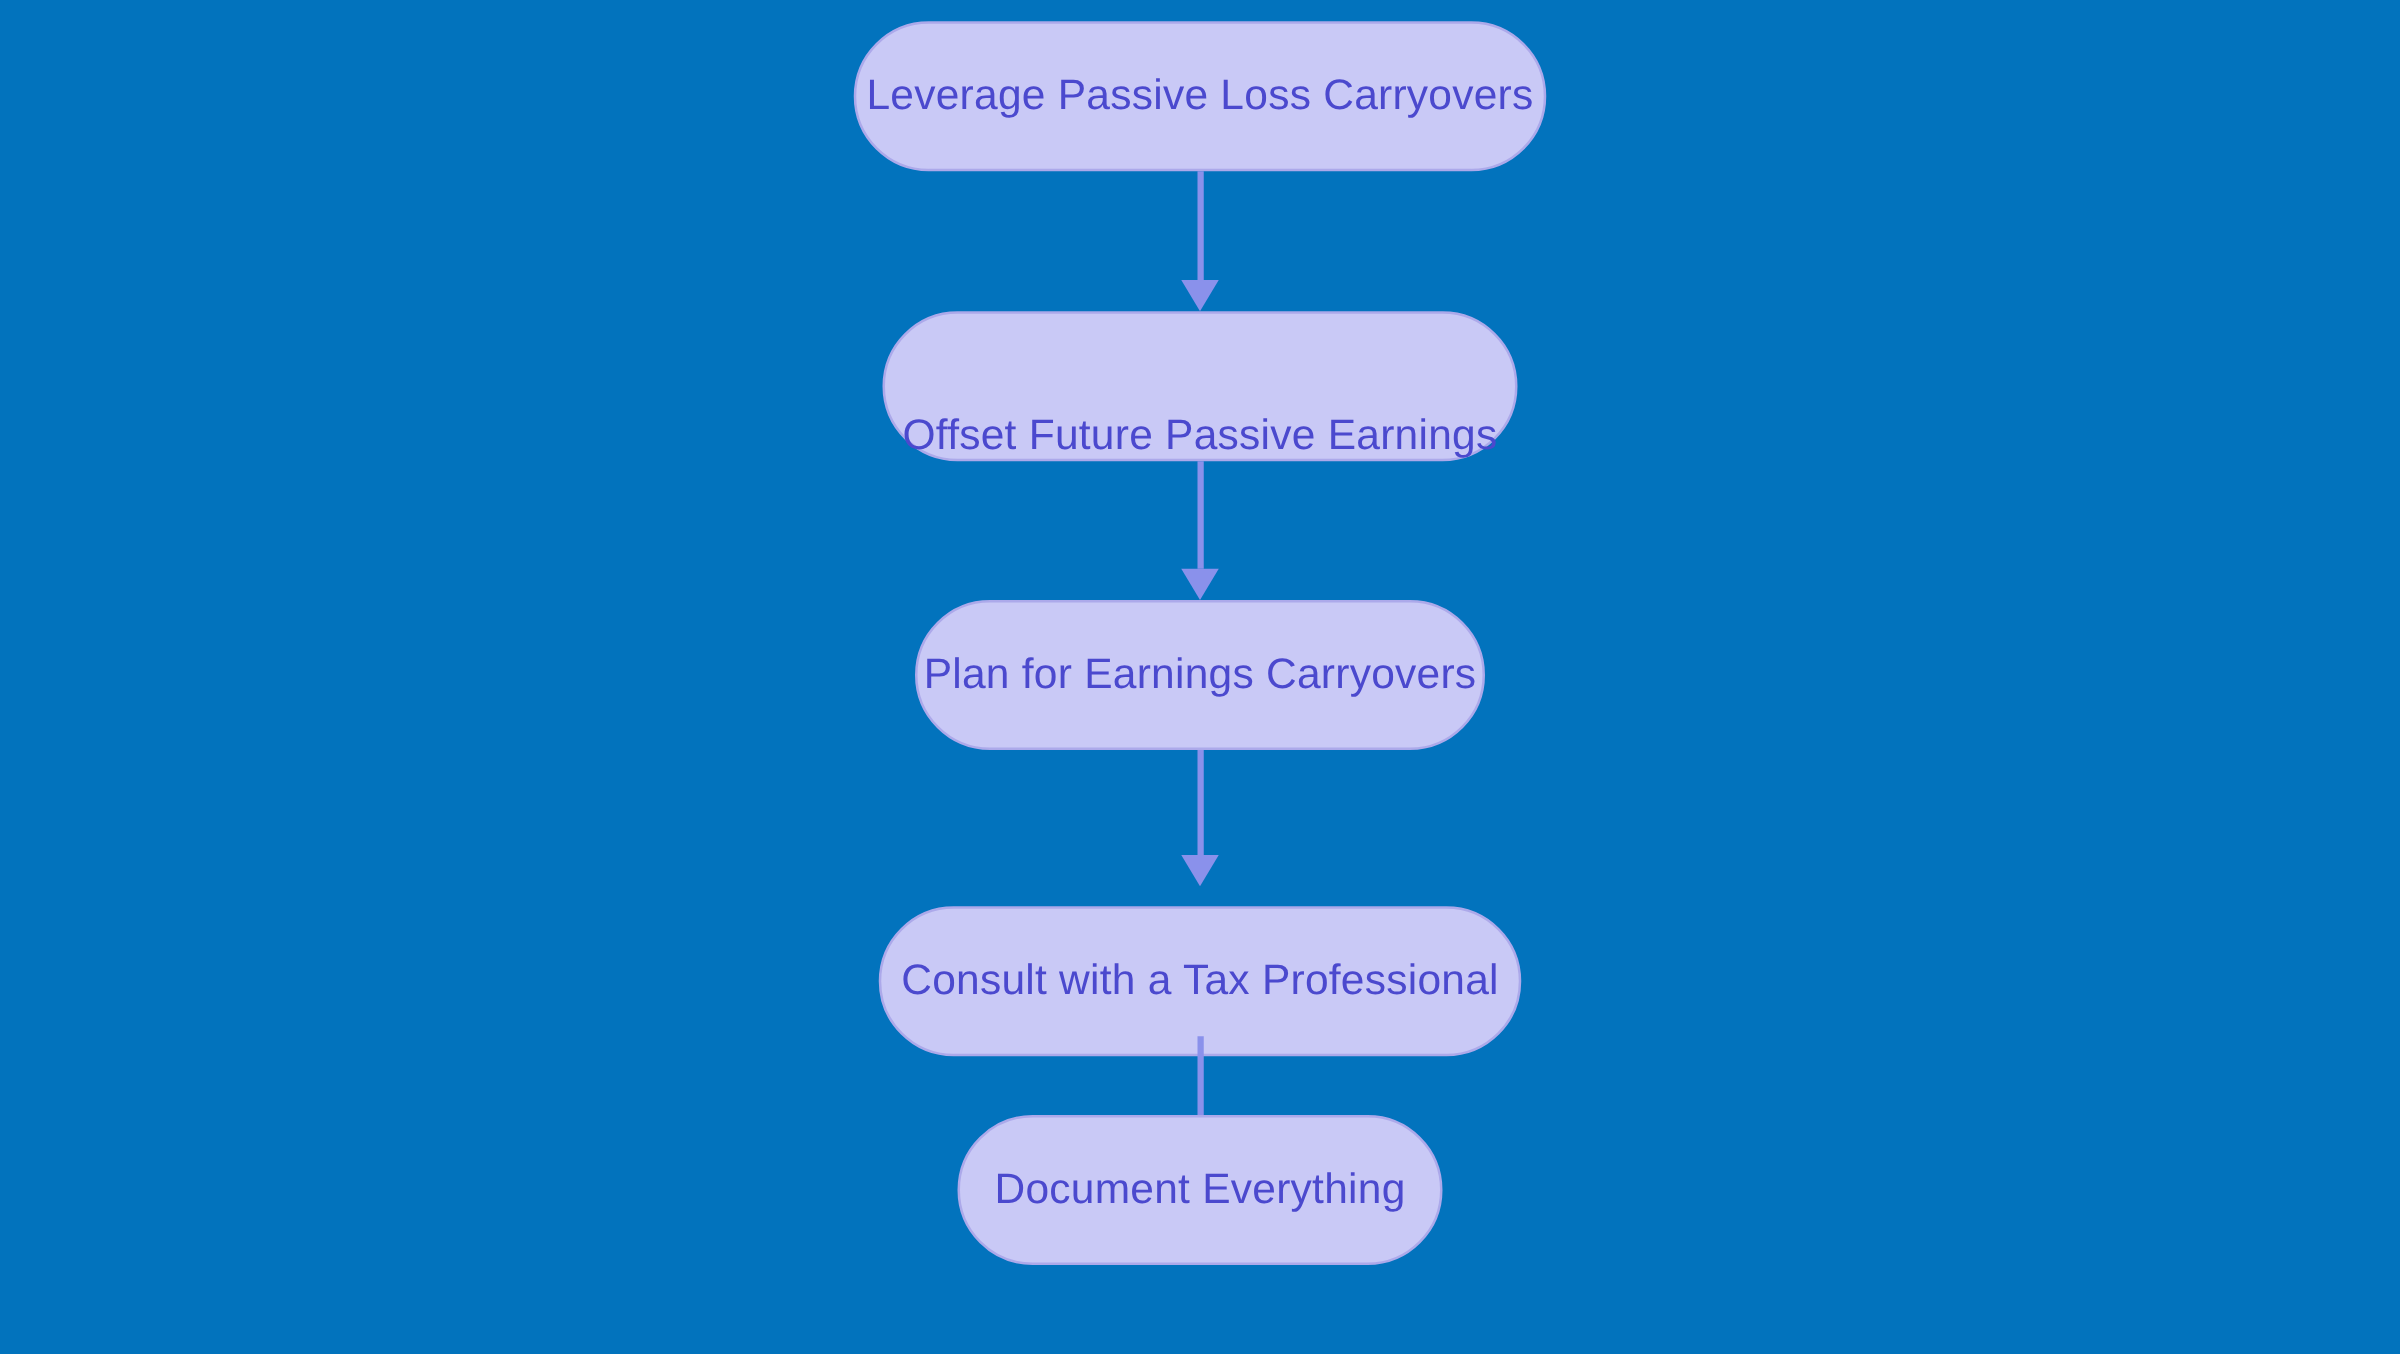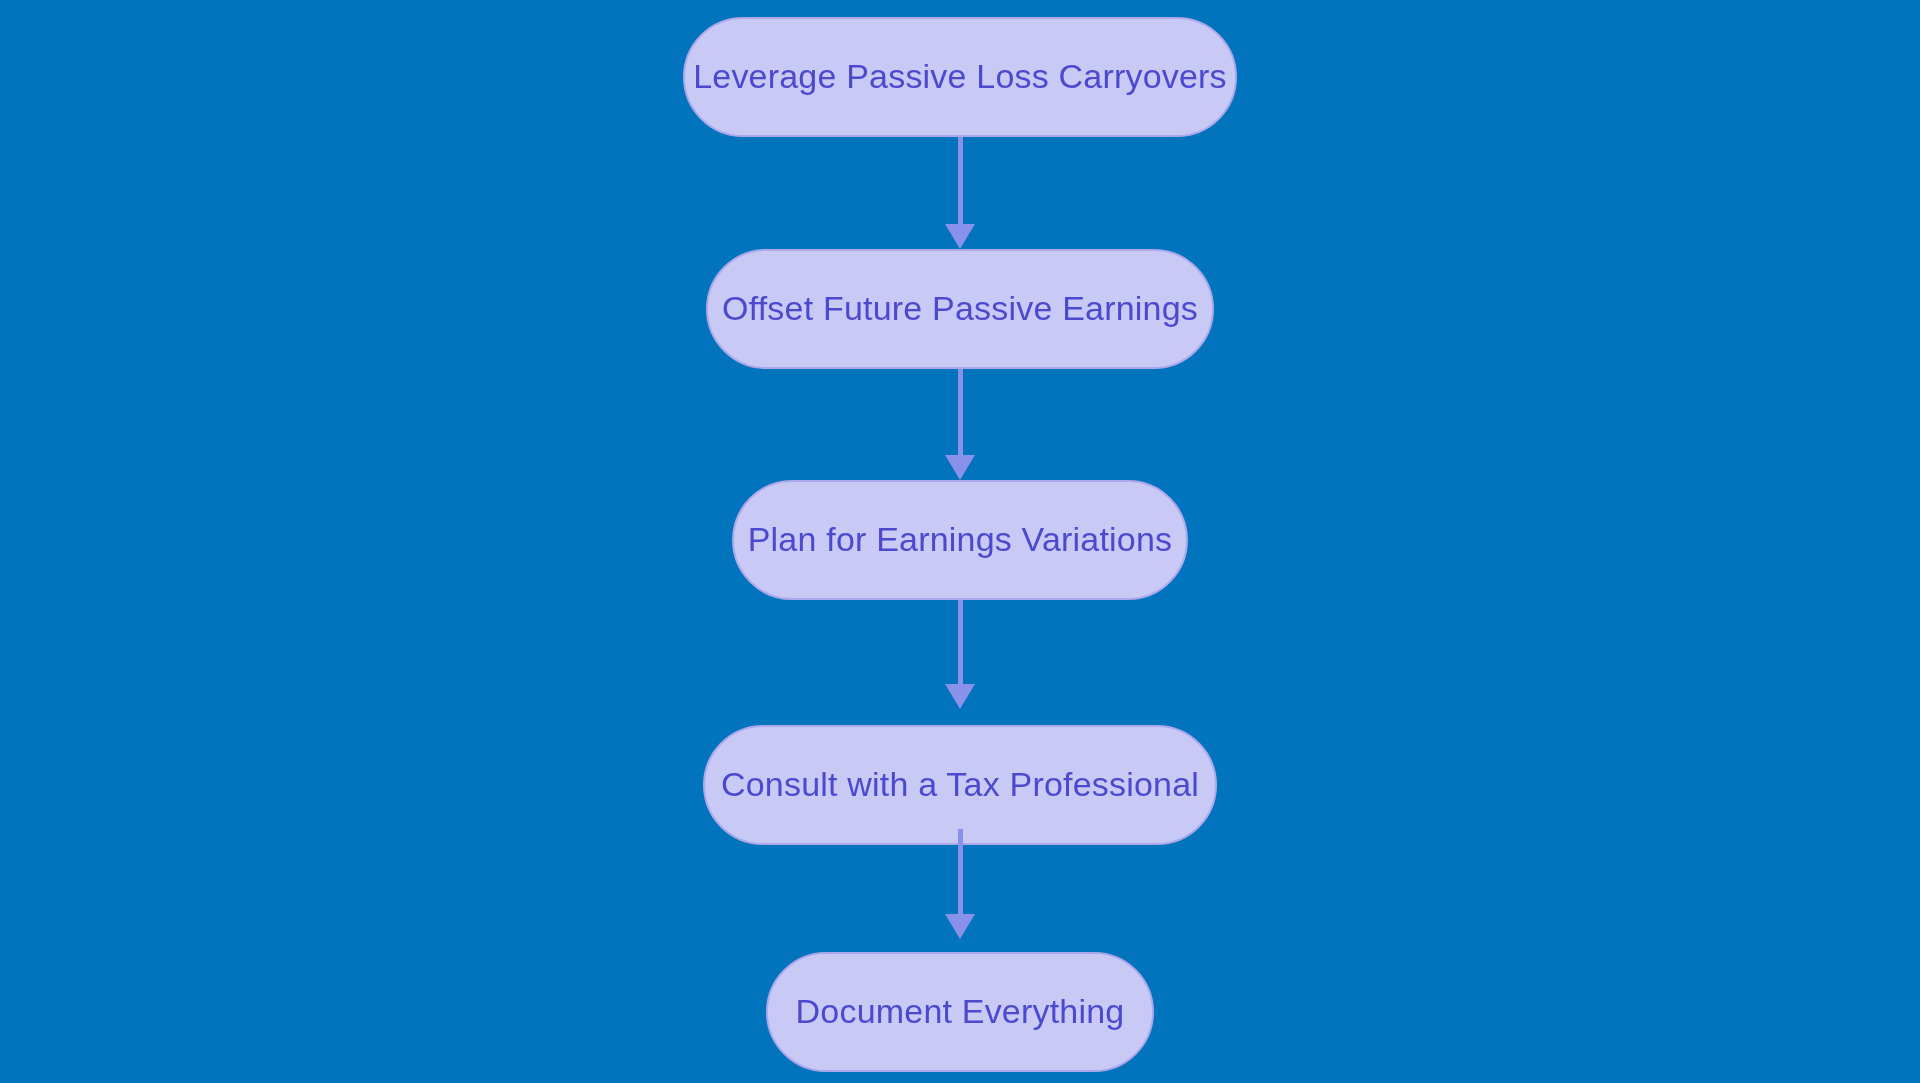--- a/index.html
+++ b/index.html
@@ -33,24 +33,24 @@
   }
   .node-label {
     color: #4B49CE;
     font-size: 34px;
     letter-spacing: 0.2px;
     white-space: nowrap;
     line-height: 1;
     padding-bottom: 2px;
   }
   .n1 { top: 17px;  width: 554px; }
-  .n2 { top: 249px; width: 508px; }
+  .n2 { top: 249px; width: 508px; align-items: flex-end; }
   .n3 { top: 480px; width: 456px; }
   .n4 { top: 709px; width: 514px; margin-top: 16px; }
-  .n5 { top: 952px; width: 388px; }
+  .n5 { top: 892px; width: 388px; }
 
   .arrow {
     position: absolute;
     left: 50%;
     transform: translateX(-50%);
     display: flex;
     flex-direction: column;
     align-items: center;
   }
   .arrow-line {
@@ -86,21 +86,21 @@
   <div class="node n2">
     <span class="node-label">Offset Future Passive Earnings</span>
   </div>
 
   <div class="arrow a2">
     <div class="arrow-line"></div>
     <div class="arrow-head"></div>
   </div>
 
   <div class="node n3">
-    <span class="node-label">Plan for Earnings Variations</span>
+    <span class="node-label">Plan for Earnings Carryovers</span>
   </div>
 
   <div class="arrow a3">
     <div class="arrow-line"></div>
     <div class="arrow-head"></div>
   </div>
 
   <div class="node n4">
     <span class="node-label">Consult with a Tax Professional</span>
   </div>

